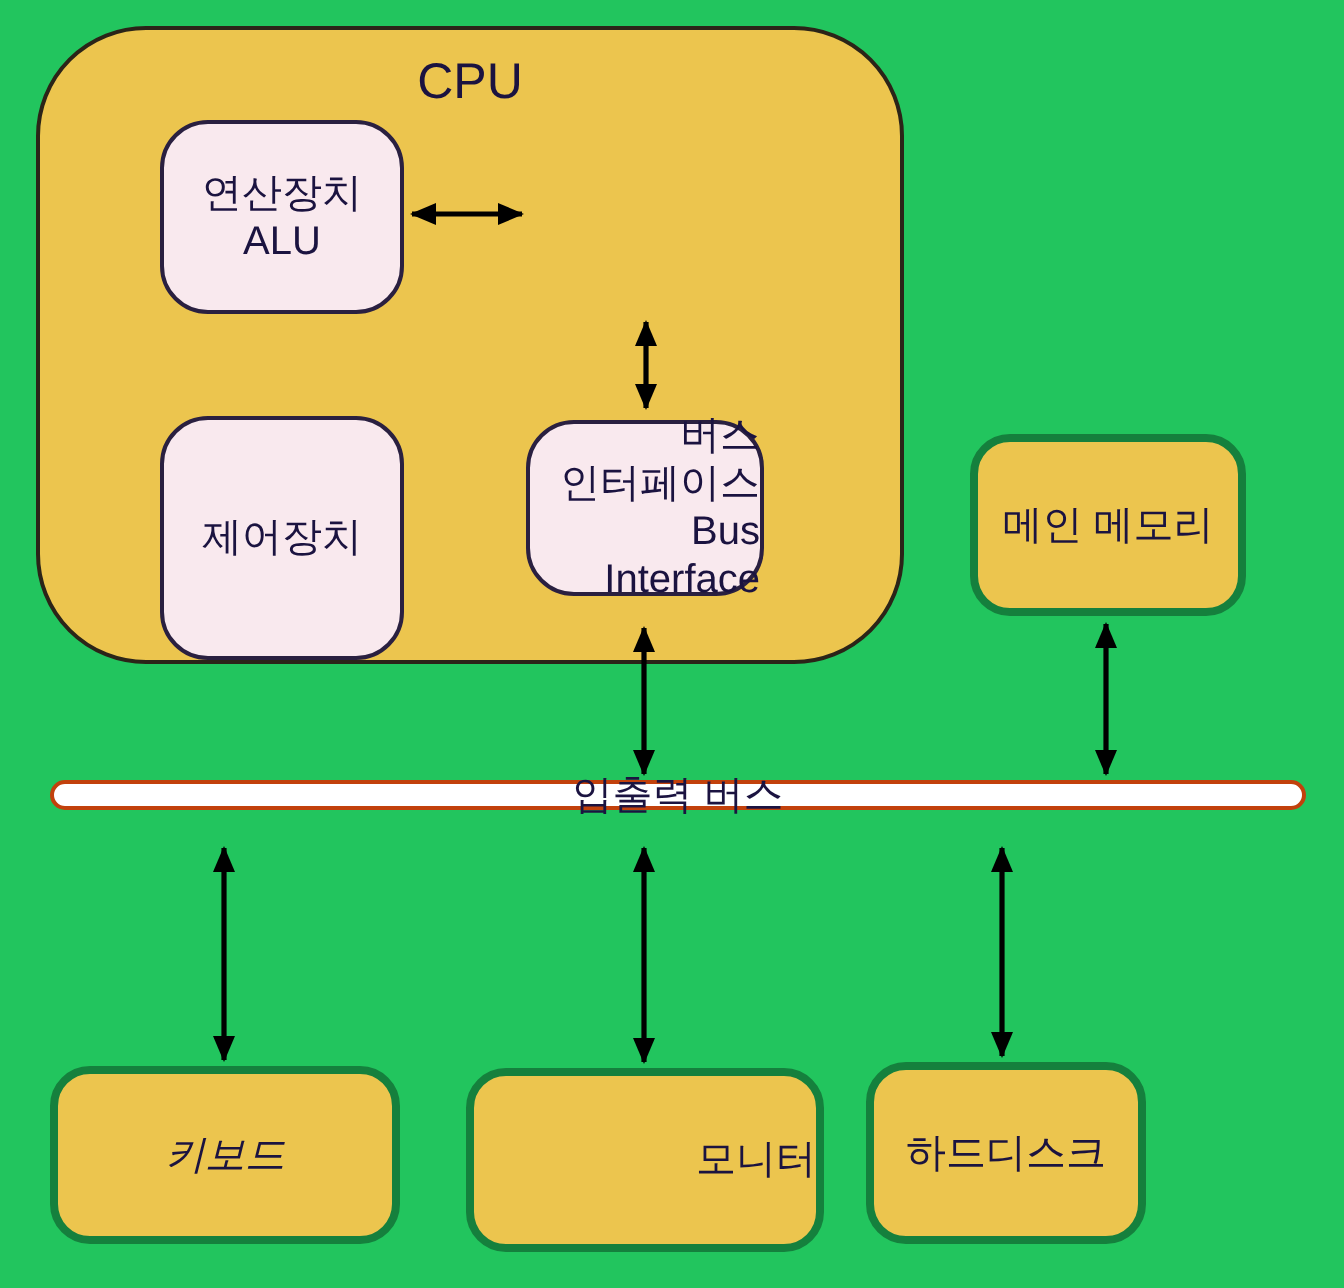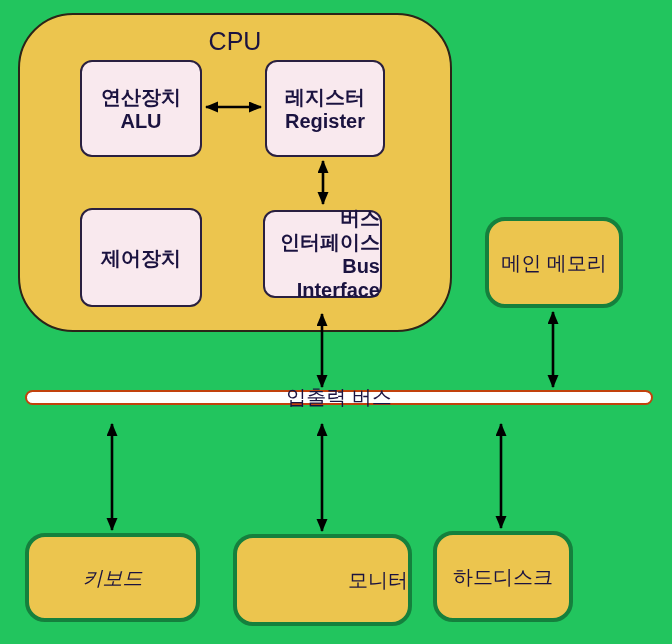--- a/index.html
+++ b/index.html
@@ -36,28 +36,27 @@
     position: absolute;
     left: 18px; top: 27px;
     width: 434px;
     text-align: center;
     font-size: 25px;
     color: #1b1340;
   }
   .inner-box {
     background: #f9e9ee;
     border: 2px solid #2a2040;
-    border-radius: 12px;
+    border-radius: 24px;
     font-size: 20px;
     line-height: 24px;
-    font-weight: bold;
   }
   .alu-box        { left: 80px;  top: 60px;  width: 122px; height: 97px;  }
   .register-box   { left: 265px; top: 60px;  width: 120px; height: 97px;  }
-  .control-box    { left: 80px;  top: 208px; width: 122px; height: 99px;  }
+  .control-box    { left: 80px;  top: 208px; width: 122px; height: 122px;  }
   .businterface-box { left: 263px; top: 210px; width: 119px; height: 88px; align-items: flex-end; }
   .gold-box {
     background: #ecc54e;
     border: 4px solid #15803d;
     border-radius: 20px;
     font-size: 20px;
     line-height: 24px;
   }
   .memory-box   { left: 485px; top: 217px; width: 138px; height: 91px; }
   .keyboard-box { left: 25px;  top: 533px; width: 175px; height: 89px; font-style: italic; }
@@ -83,24 +82,20 @@
 <div class="canvas">
 
   <div class="node cpu-box"></div>
   <div class="cpu-title">CPU</div>
 
   <div class="node inner-box alu-box">
     <span>연산장치</span>
     <span>ALU</span>
   </div>
 
-  <div class="node inner-box register-box">
-    <span>레지스터</span>
-    <span>Register</span>
-  </div>
 
   <div class="node inner-box control-box">
     <span>제어장치</span>
   </div>
 
   <div class="node inner-box businterface-box">
     <span>버스</span>
     <span>인터페이스</span>
     <span>Bus</span>
     <span>Interface</span>

